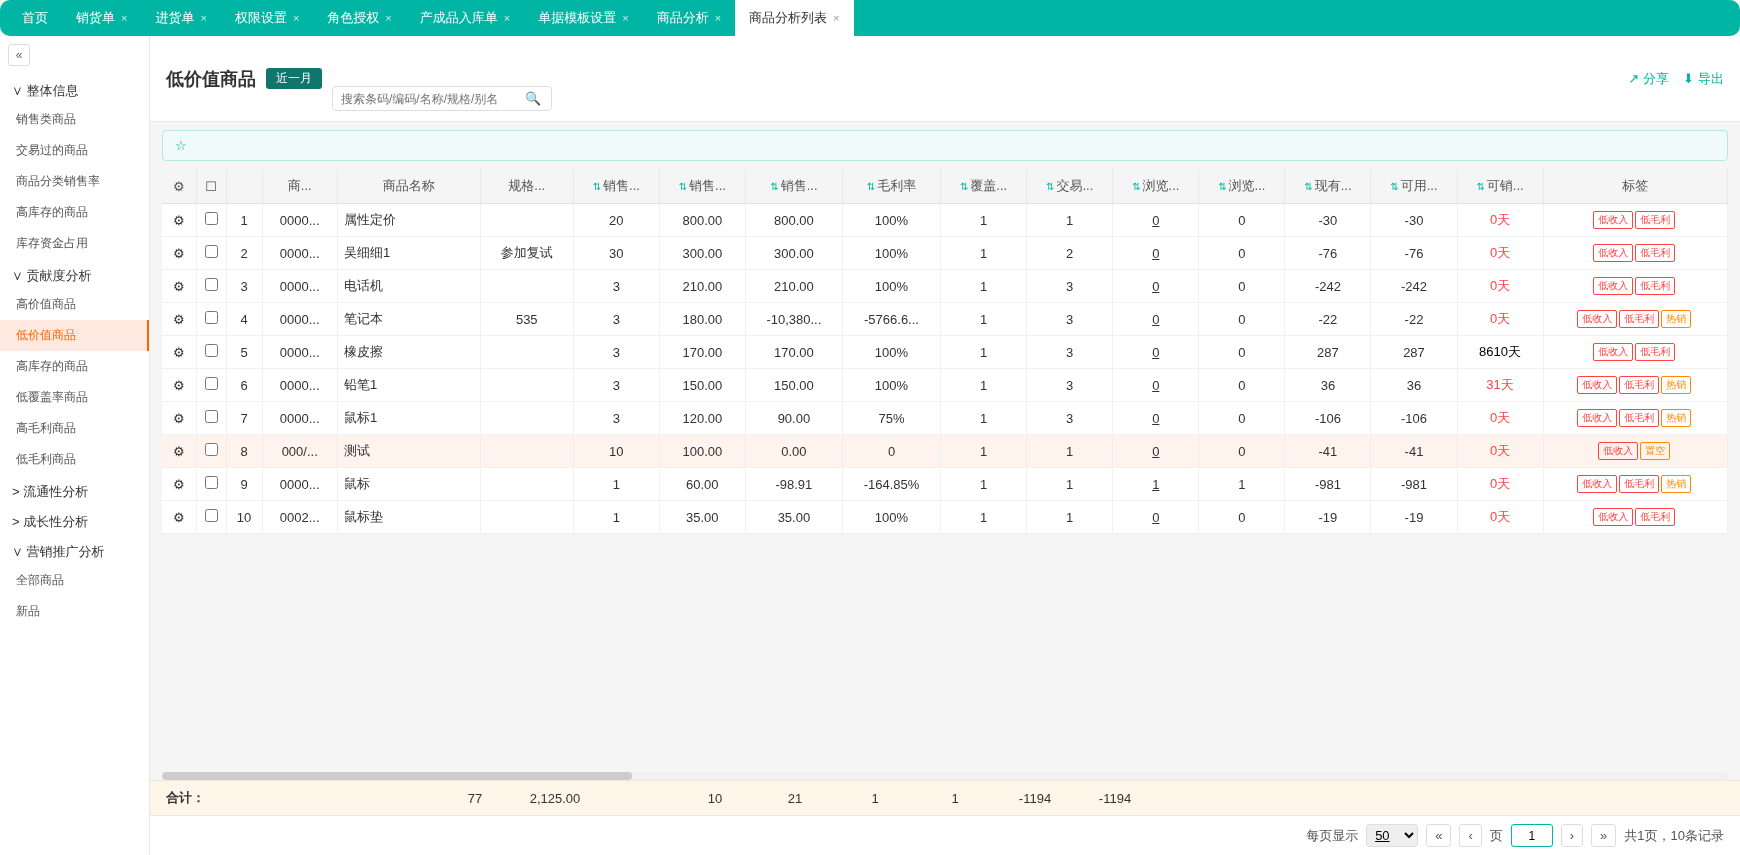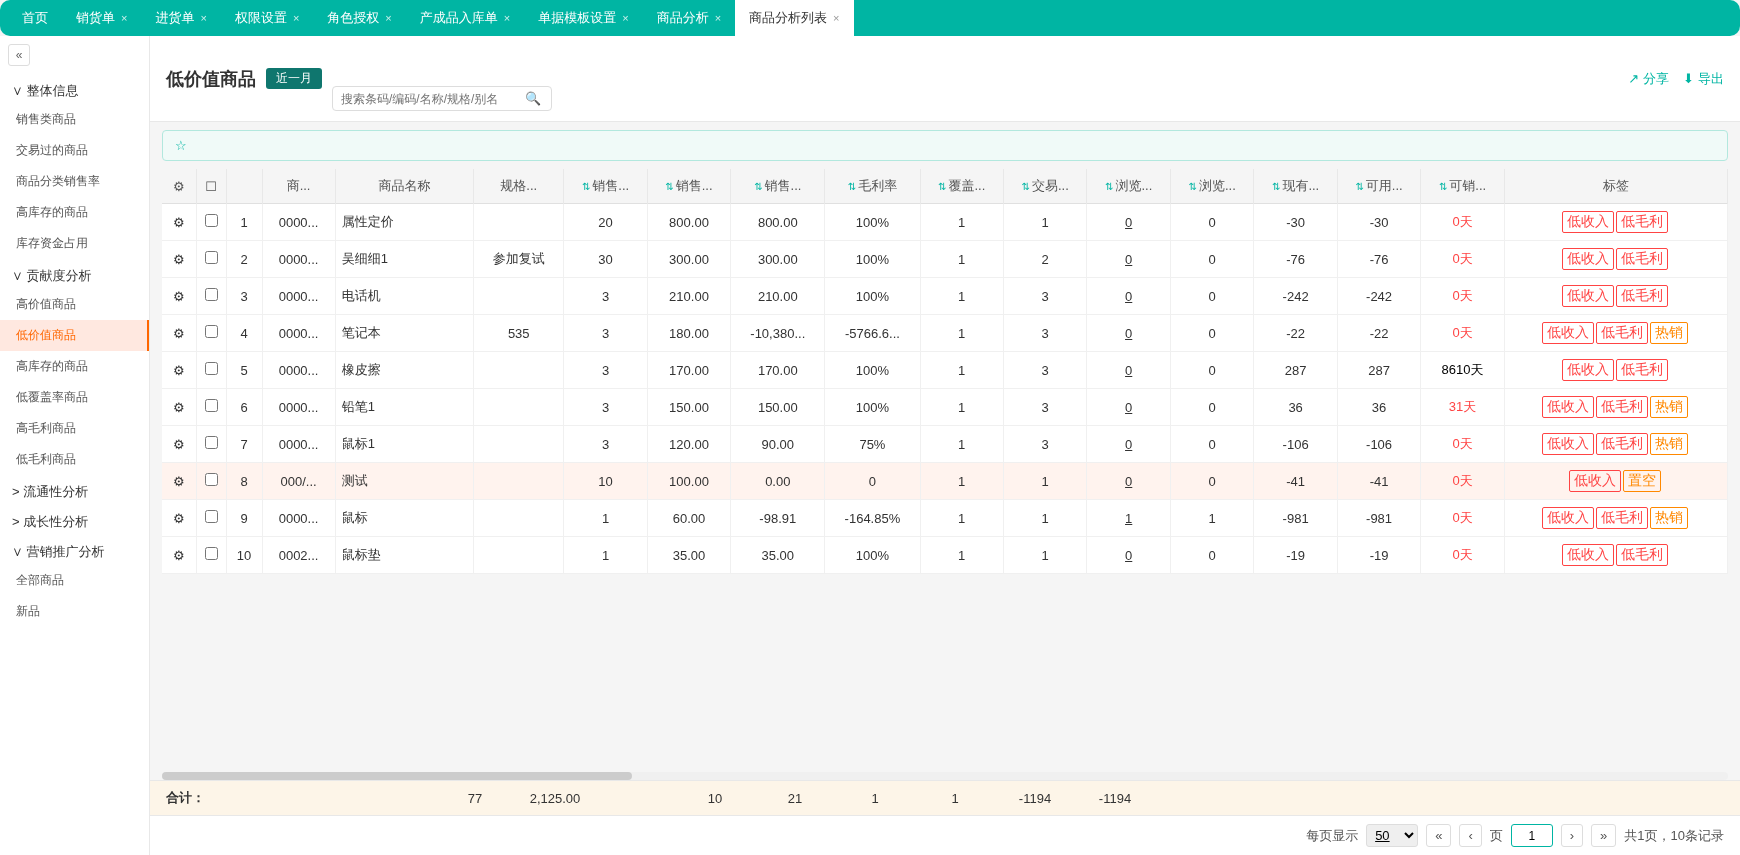--- a/index.html
+++ b/index.html
@@ -192,21 +192,21 @@
       white-space: nowrap;
     }
     tbody td.left { text-align: left; }
     .tag-red { color: #ff4444; font-size: 11px; }
     .tag-orange { color: #ff8800; font-size: 11px; }
     .tag-badge {
       display: inline-block;
       border: 1px solid currentColor;
       padding: 1px 4px;
       border-radius: 2px;
-      font-size: 14px;
+      font-size: 10px;
       margin-right: 2px;
     }
     .underline-link { text-decoration: underline; color: #333; cursor: pointer; }
 
     
     .table-footer {
       background: #fdf5e8;
       border-top: 1px solid #e8e8e8;
       padding: 8px 16px;
       display: flex;

